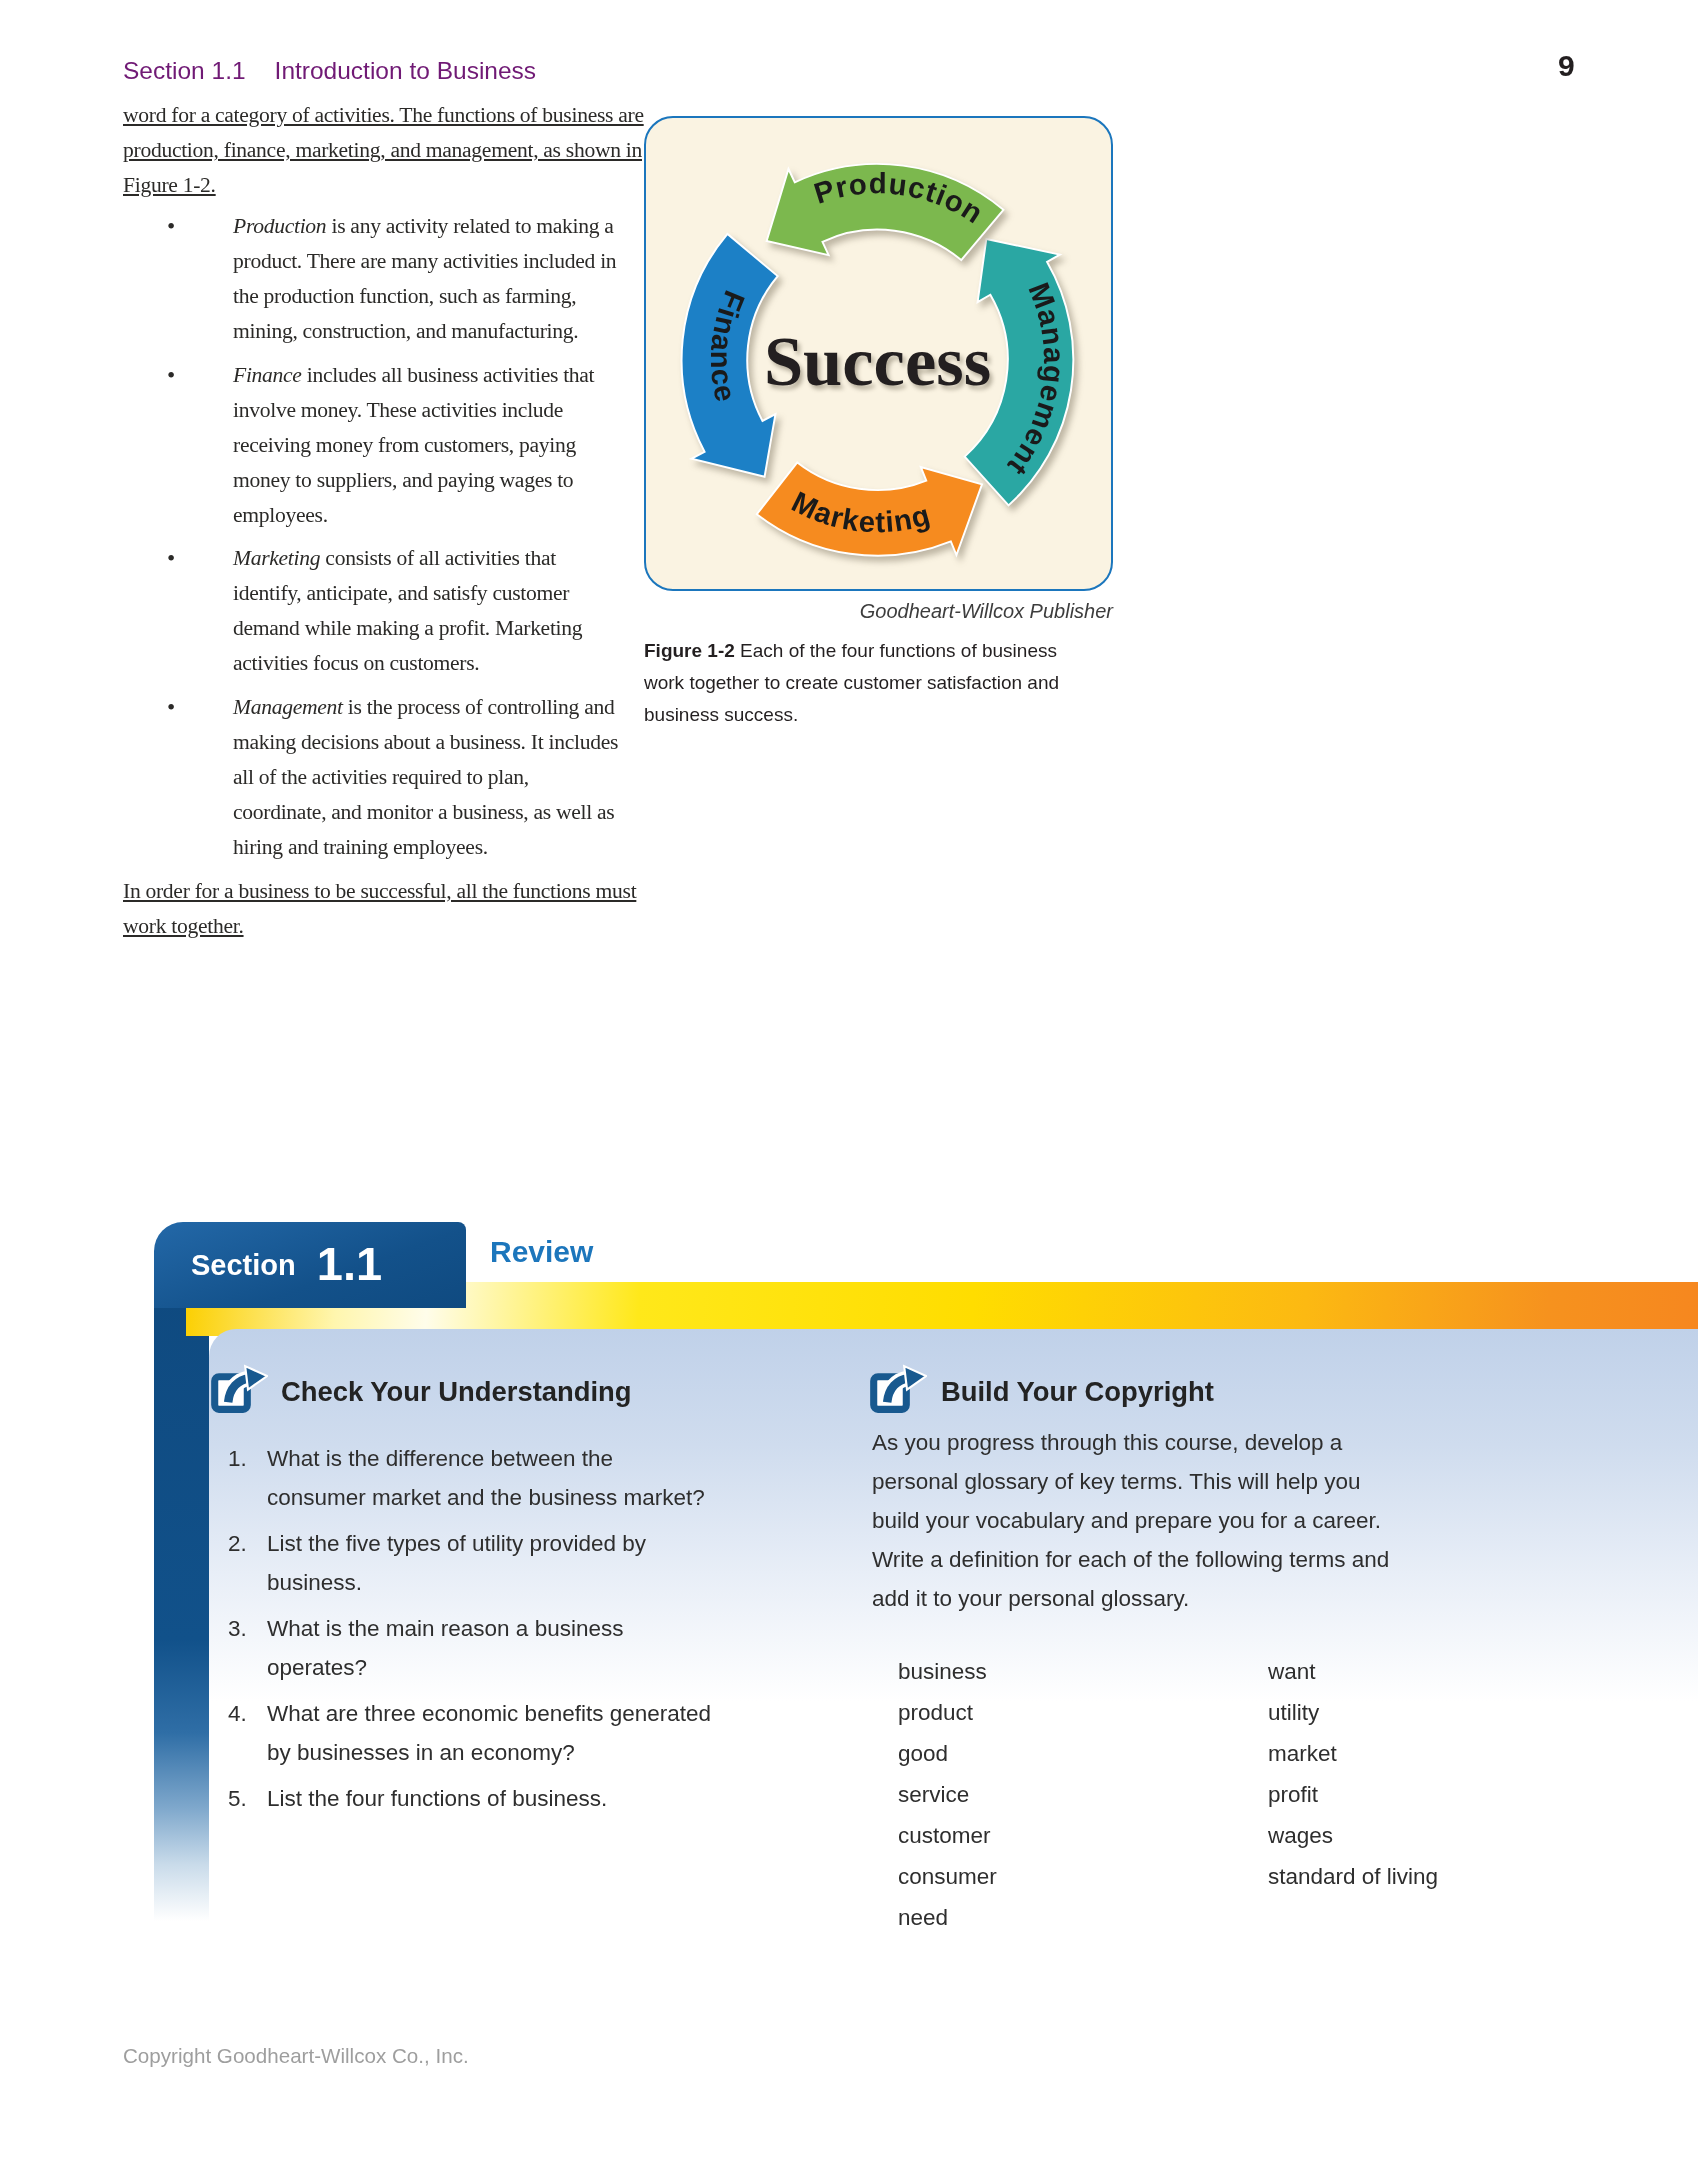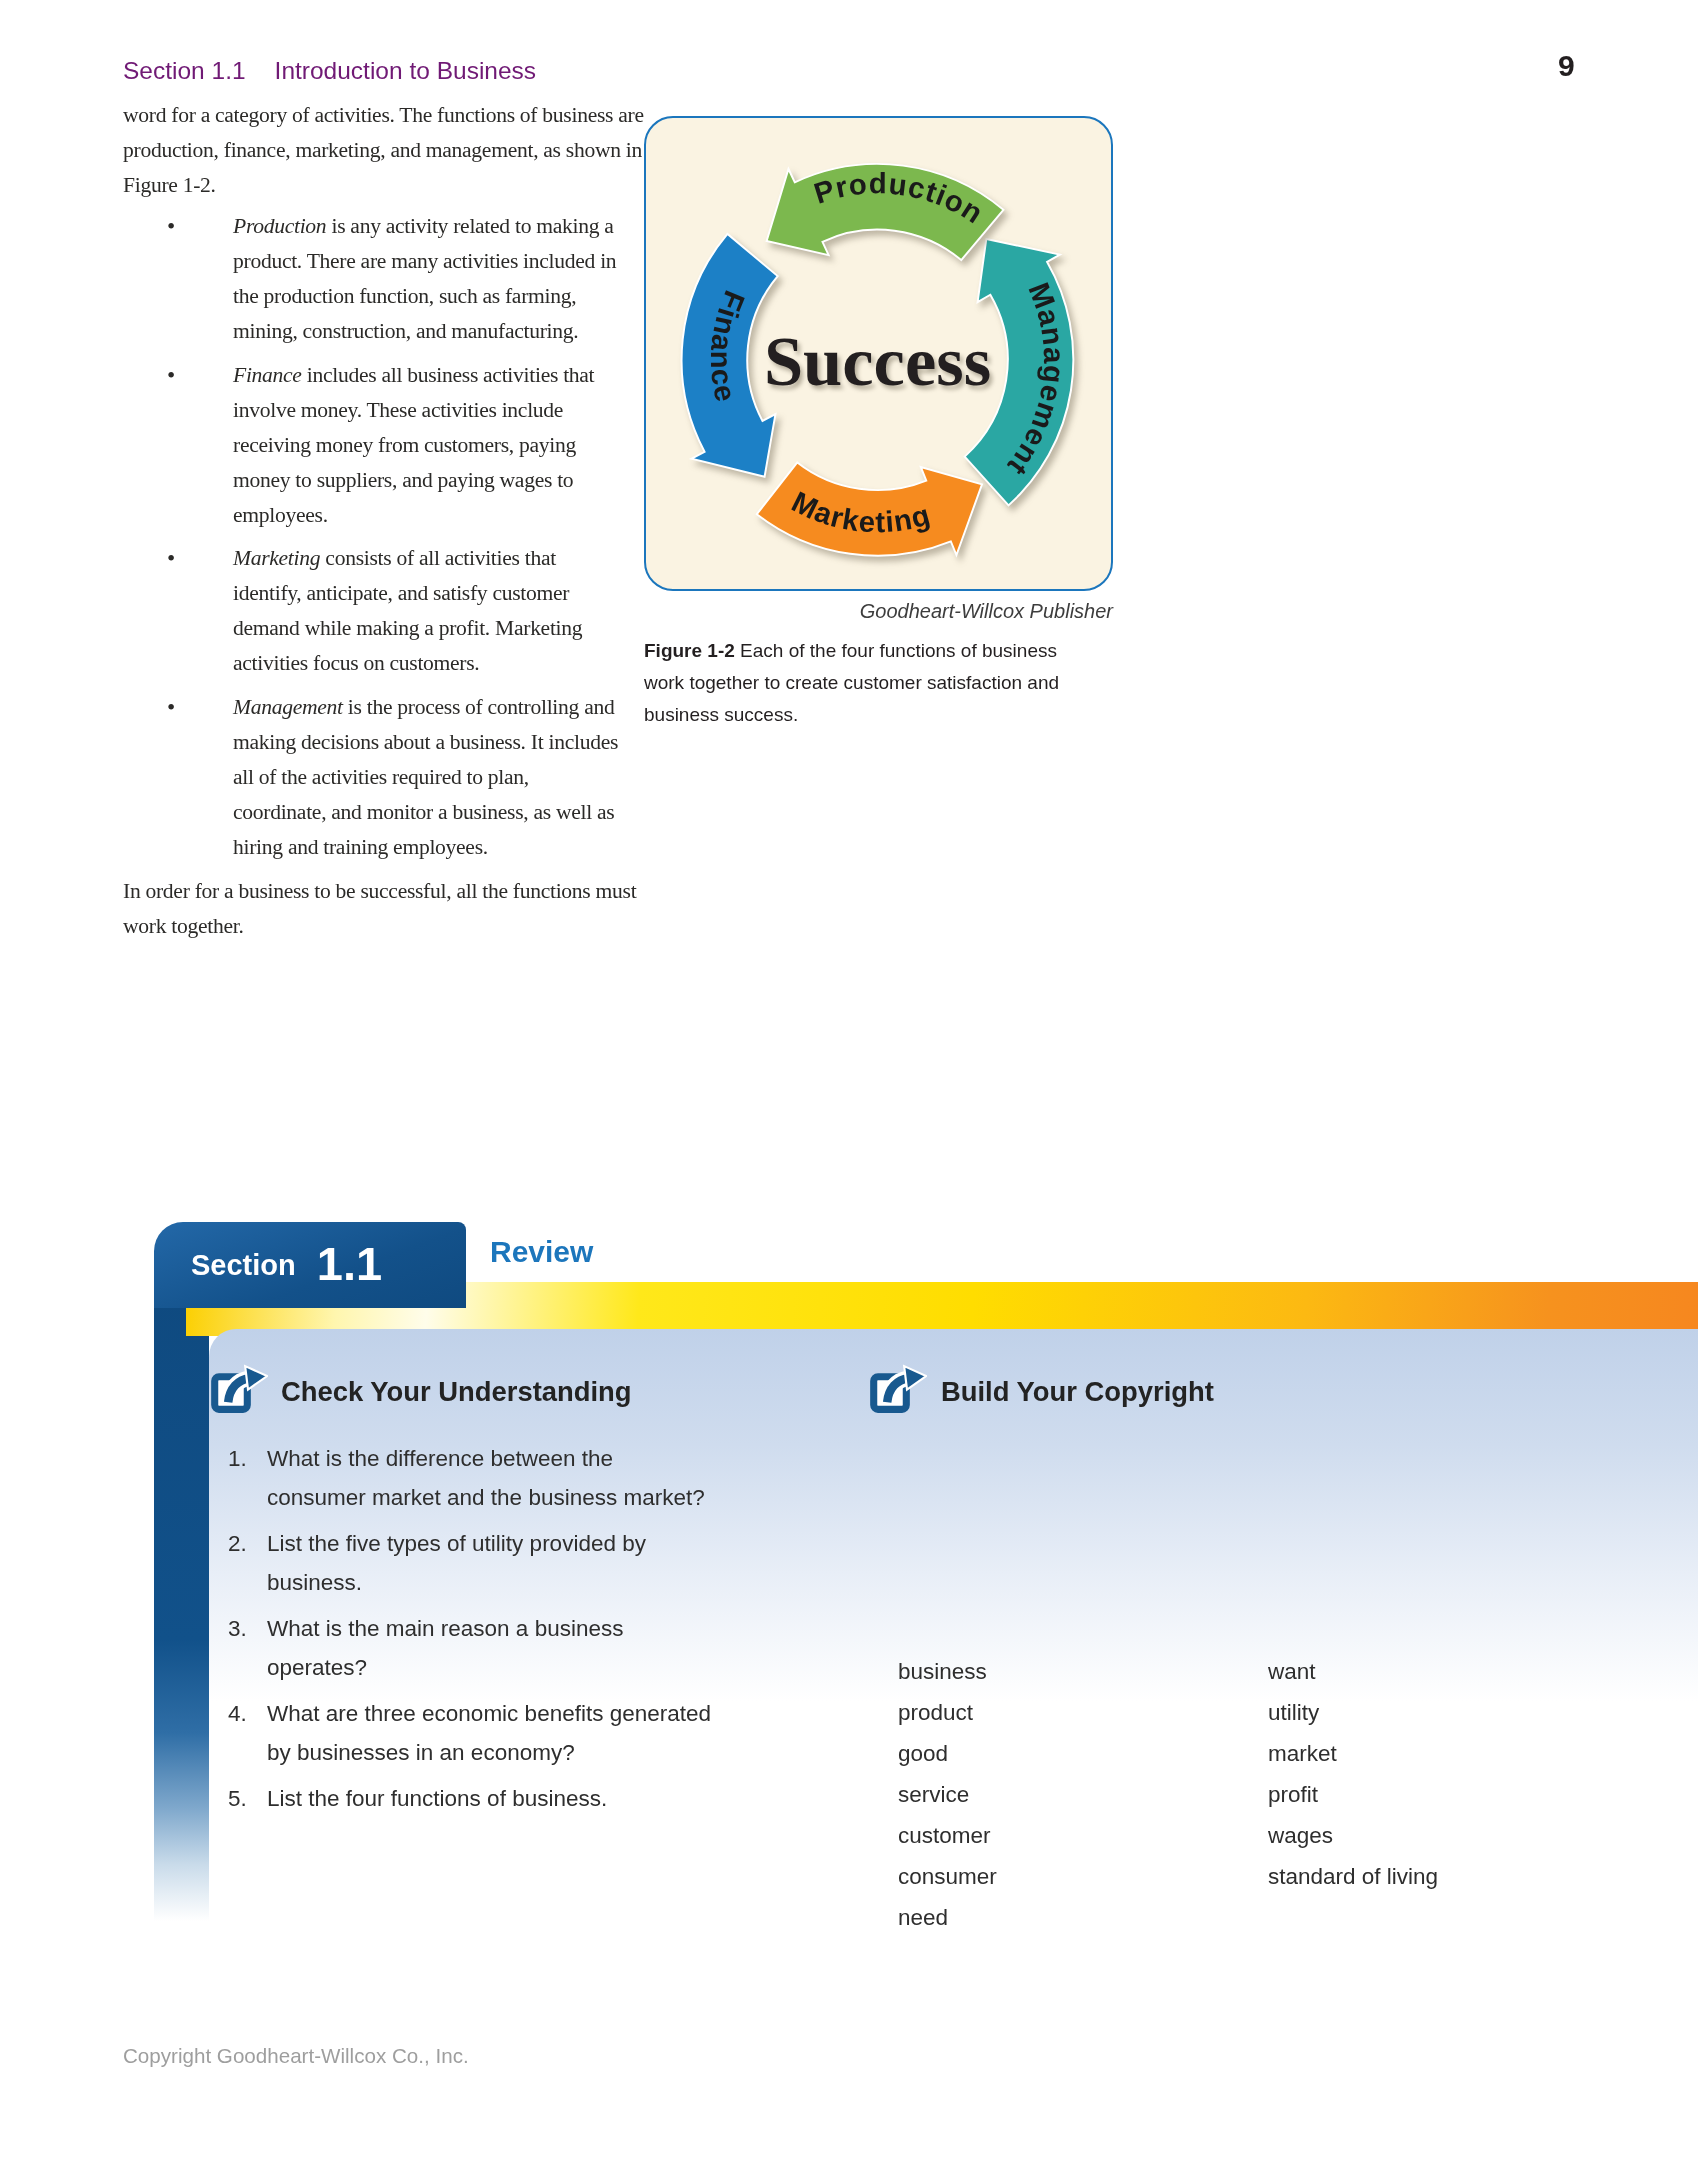--- a/index.html
+++ b/index.html
@@ -4,21 +4,21 @@
 <style>
   html,body{margin:0;padding:0;background:#888;}
   #page{position:relative;width:1699px;height:2174px;background:#ffffff;overflow:hidden;
         font-family:"Liberation Sans",sans-serif;}
   
   .runhead{position:absolute;left:123px;top:57px;font-size:24.5px;color:#701a75;display:flex;gap:29px;}
   .pagenum{position:absolute;left:1558px;top:49px;font-size:30px;font-weight:bold;color:#231f20;}
   
   .bodycol{position:absolute;left:123px;top:98px;width:521px;color:#2b2a28;
            font-family:"Liberation Serif",serif;font-size:21.6px;line-height:35px;letter-spacing:-0.3px;}
-  .para{margin:0 0 5.9px 0;}
+  .para{margin:0 0 5.9px 0;text-decoration:underline;}
   ul.bullets{list-style:none;margin:0;padding:0;}
   ul.bullets li{position:relative;margin:0 0 8.8px 0;padding-left:110px;width:387px;}
   ul.bullets li::before{content:"\2022";position:absolute;left:44px;top:0;font-size:23.5px;}
   .term{font-style:italic;}
   .closing{margin-top:3.9px;}
   
   .figbox{position:absolute;left:644px;top:116px;width:469px;height:475px;background:#faf3e2;
           border:2.9px solid #1b76bd;border-radius:29px;box-sizing:border-box;overflow:hidden;}
   .figbox svg{position:absolute;left:-2.9px;top:-2.9px;}
   .arrow{stroke:#ffffff;stroke-width:2px;filter:drop-shadow(4px 5px 3px rgba(100,90,70,0.4));}
@@ -145,20 +145,25 @@
     <li>List the four functions of business.</li>
   </ol>
 
   <svg class="shareicon" style="left:870px;top:1364px;" viewBox="0 0 40 36">
     <rect x="2.5" y="9" width="23" height="23" rx="3" fill="#ffffff" stroke="#18598f" stroke-width="5"></rect>
     <path d="M12 27 C13 17 19 11 27 10" fill="none" stroke="#ffffff" stroke-width="11"></path>
     <path d="M12 27 C13 17 19 11 27 10" fill="none" stroke="#18598f" stroke-width="6"></path>
     <polygon points="24,1.5 39.5,8.5 26,18" fill="#18598f" stroke="#ffffff" stroke-width="1.5"></polygon>
   </svg>
   <div class="subhead" style="left:941px;top:1376px;">Build Your Copyright</div>
+  <div class="vocabintro">As you progress through this course, develop a
+personal glossary of key terms. This will help you
+build your vocabulary and prepare you for a career.
+Write a definition for each of the following terms and
+add it to your personal glossary.</div>
   <ul class="vocabcol vc1">
     <li>business</li>
     <li>product</li>
     <li>good</li>
     <li>service</li>
     <li>customer</li>
     <li>consumer</li>
     <li>need</li>
   </ul>
   <ul class="vocabcol vc2">

